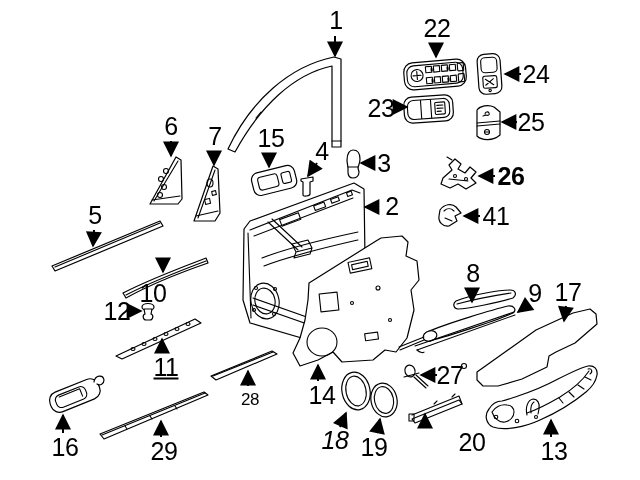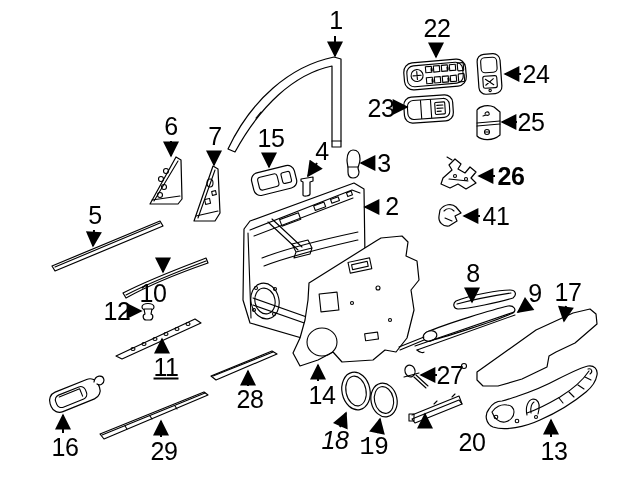--- a/index.html
+++ b/index.html
@@ -308,25 +308,25 @@
       <div class="lbl" style="left: 535px; top: 293px; font-size: 25px;">9</div>
       <div class="lbl" style="left: 153px; top: 245px; font-size: 25px; margin-top: 48px;">10</div>
       <div class="lbl" style="left: 166px; top: 367px; font-size: 25px; text-decoration: underline;">11</div>
       <div class="lbl" style="left: 117px; top: 311px; font-size: 25px;">12</div>
       <div class="lbl" style="left: 554px; top: 451px; font-size: 25px;">13</div>
       <div class="lbl" style="left: 322px; top: 395px; font-size: 25px;">14</div>
       <div class="lbl" style="left: 271px; top: 138px; font-size: 25px;">15</div>
       <div class="lbl" style="left: 65px; top: 447px; font-size: 25px;">16</div>
       <div class="lbl" style="left: 568px; top: 292px; font-size: 25px;">17</div>
       <div class="lbl" style="left: 335px; top: 440px; font-size: 25px; font-style: italic;">18</div>
-      <div class="lbl" style="left: 374px; top: 447px; font-size: 25px; font-family: Liberation Mono, monospace;">19</div>
+      <div class="lbl" style="left: 374px; top: 447px; font-size: 25px;">19</div>
       <div class="lbl" style="left: 427px; top: 442px; font-size: 25px; margin-left: 45px;">20</div>
       <div class="lbl" style="left: 450px; top: 375px; font-size: 25px;">27</div>
       <div class="lbl" style="left: 437px; top: 28px; font-size: 25px;">22</div>
       <div class="lbl" style="left: 381px; top: 108px; font-size: 25px;">23</div>
       <div class="lbl" style="left: 536px; top: 74px; font-size: 25px;">24</div>
       <div class="lbl" style="left: 531px; top: 122px; font-size: 25px;">25</div>
       <div class="lbl" style="left: 511px; top: 176px; font-size: 25px; font-weight: bold;">26</div>
       <div class="lbl" style="left: 496px; top: 216px; font-size: 25px;">41</div>
-      <div class="lbl" style="left: 250px; top: 399px; font-size: 25px;">28</div>
+      <div class="lbl" style="left: 250px; top: 399px; font-size: 17px;">28</div>
       <div class="lbl" style="left: 164px; top: 451px; font-size: 25px;">29</div>
     </div>
 </div>
 
 </body></html>

